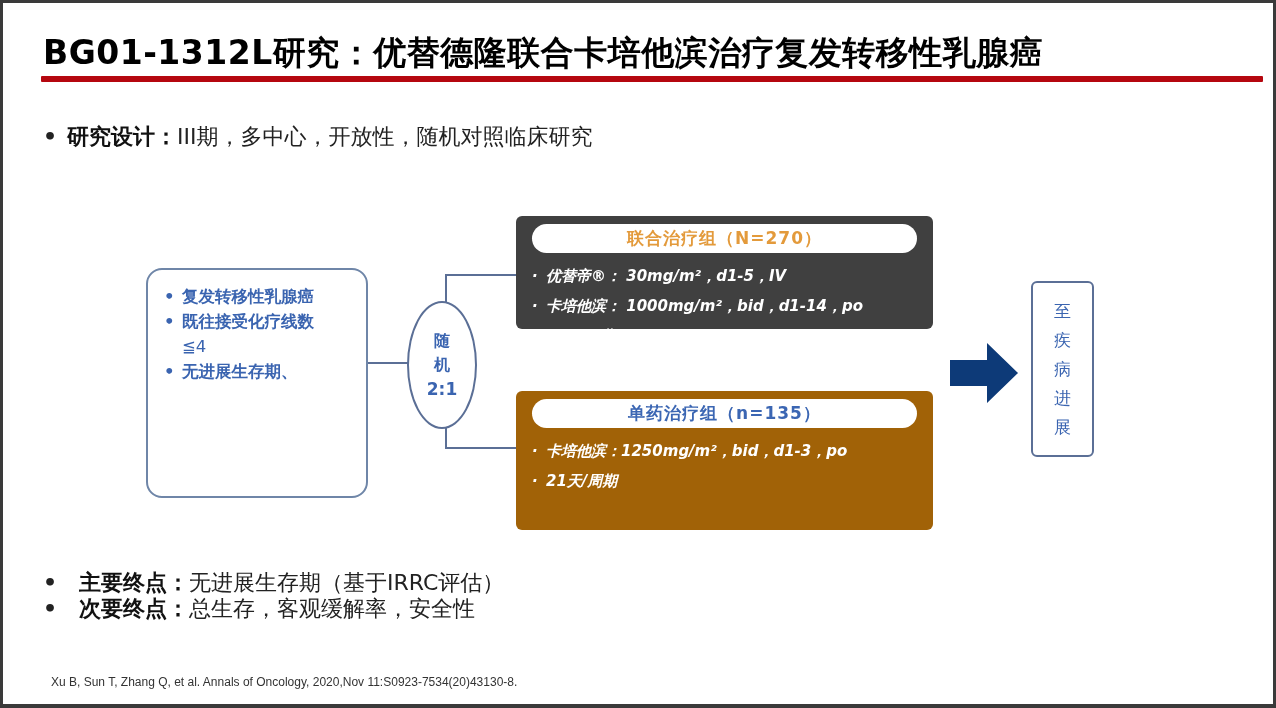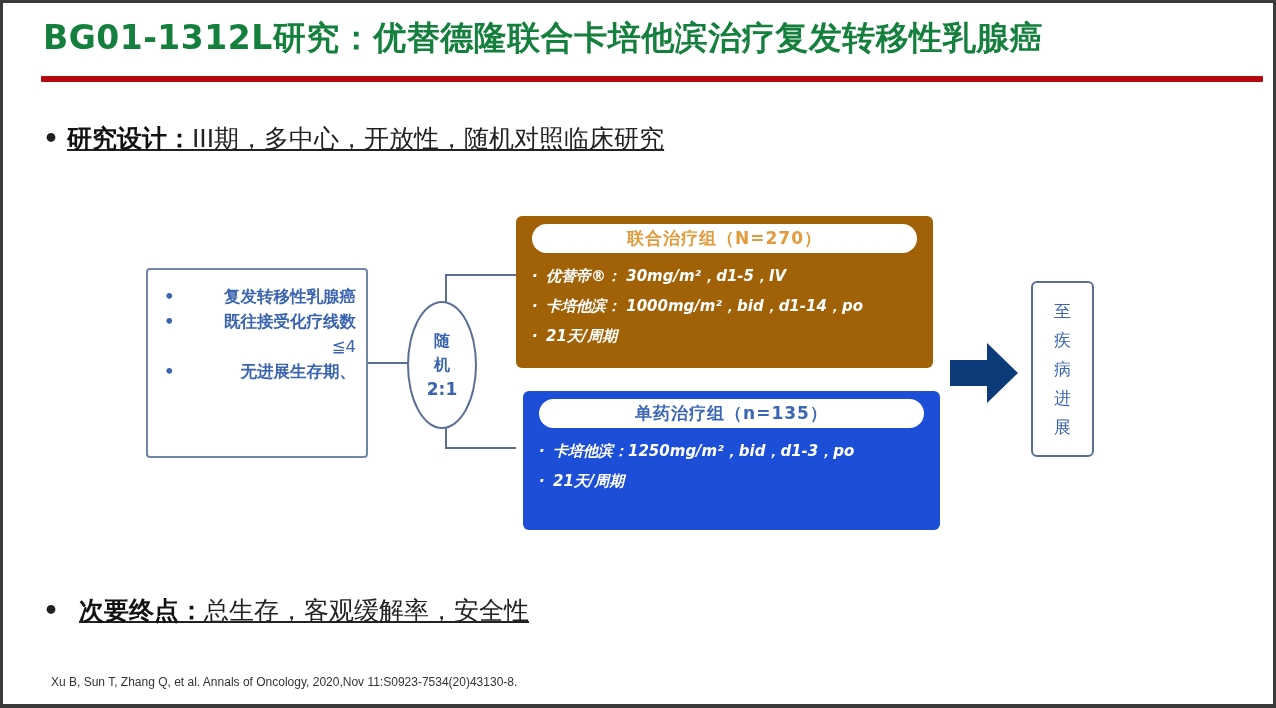--- a/index.html
+++ b/index.html
@@ -7,43 +7,43 @@
     width: 1276px; height: 708px; overflow: hidden;
     background: #3a3a3a;
     font-family: "DejaVu Sans", "Liberation Sans", sans-serif;
     position: relative;
   }
   .slide {
     position: absolute; left: 3px; top: 3px; width: 1270px; height: 701px;
     background: #ffffff;
   }
   .title {
-    position: absolute; left: 40px; top: 13px;
-    font-size: 33px; font-weight: bold; color: #15803d;
+    position: absolute; left: 40px; top: 28px;
+    font-size: 33px; font-weight: bold; color: #000000;
     letter-spacing: 0.5px; white-space: nowrap;
   }
   .title-rule {
     position: absolute; left: 38px; top: 73px; width: 1222px; height: 6px;
     background: #b5070f; border-radius: 1px;
   }
   .bullet-line {
-    position: absolute; font-size: 25px; color: #222; white-space: nowrap; text-decoration: underline;
+    position: absolute; font-size: 22px; color: #222; white-space: nowrap;
   }
   .bullet-line .dot { display: inline-block; width: 24px; font-weight: bold; }
   .bullet-line b { font-weight: bold; color: #111; }
   .bl-design { left: 40px; top: 119px; }
   .bl-primary { left: 40px; top: 565px; }
   .bl-secondary { left: 40px; top: 591px; }
   .bl-primary .dot, .bl-secondary .dot { width: 36px; }
 
   .pop-box {
-    position: absolute; left: 143px; top: 265px; width: 222px; height: 190px;
-    border: 2px solid #6f86a8; border-radius: 4px; box-sizing: border-box;
+    position: absolute; left: 143px; top: 265px; width: 222px; height: 230px;
+    border: 2px solid #6f86a8; border-radius: 16px; box-sizing: border-box;
     padding: 14px 10px 10px 16px;
-    color: #3a64b0; font-size: 16.5px; font-weight: bold; line-height: 25px; text-align: right;
+    color: #3a64b0; font-size: 16.5px; font-weight: bold; line-height: 25px;
   }
   .pop-item { position: relative; padding-left: 18px; }
   .pop-item::before {
     content: "•"; position: absolute; left: 0; top: 0; color: #3a64b0;
   }
   .pop-item .cont { display: block; margin-left: -18px; padding-left: 18px; }
 
   .line { position: absolute; background: #5b6f96; }
 
   .rand-oval {
@@ -51,22 +51,22 @@
     border: 2px solid #5b6f96; border-radius: 50%; box-sizing: border-box;
     background: #fff;
     display: flex; flex-direction: column; align-items: center; justify-content: center;
     color: #3a64b0; font-size: 16px; font-weight: bold; line-height: 24px;
   }
 
   .arm {
     position: absolute; left: 513px; width: 417px; border-radius: 6px;
     box-sizing: border-box; padding: 8px 14px 8px 12px;
   }
-  .arm-combo { top: 213px; height: 152px; background: #a16207; }
-  .arm-mono { top: 388px; height: 139px; background: #1d4ed8; margin-left: 7px; }
+  .arm-combo { top: 213px; height: 113px; background: #404040; }
+  .arm-mono { top: 388px; height: 139px; background: #a16207; }
   .arm-pill {
     background: #fff; border-radius: 16px; height: 29px; margin: 0 2px 8px 4px;
     display: flex; align-items: center; justify-content: center;
     font-size: 17px; font-weight: bold; letter-spacing: 1px;
   }
   .arm-combo .arm-pill { color: #e39a3b; }
   .arm-mono .arm-pill { color: #3b66b3; }
   .arm-row {
     color: #fff; font-size: 15px; font-weight: bold; line-height: 30px;
     white-space: nowrap; padding-left: 4px; font-style: italic;
@@ -141,18 +141,21 @@
   </svg>
 
   <div class="pd-box">
     <span>至</span>
     <span>疾</span>
     <span>病</span>
     <span>进</span>
     <span>展</span>
   </div>
 
+  <div class="bullet-line bl-primary">
+    <span class="dot">•</span><b>主要终点：</b><span>无进展生存期（基于IRRC评估）</span>
+  </div>
   <div class="bullet-line bl-secondary">
     <span class="dot">•</span><b>次要终点：</b><span>总生存，客观缓解率，安全性</span>
   </div>
 
   <div class="ref">Xu B, Sun T, Zhang Q, et al. Annals of Oncology, 2020,Nov 11:S0923-7534(20)43130-8.</div>
 </div>
 
 </body></html>

